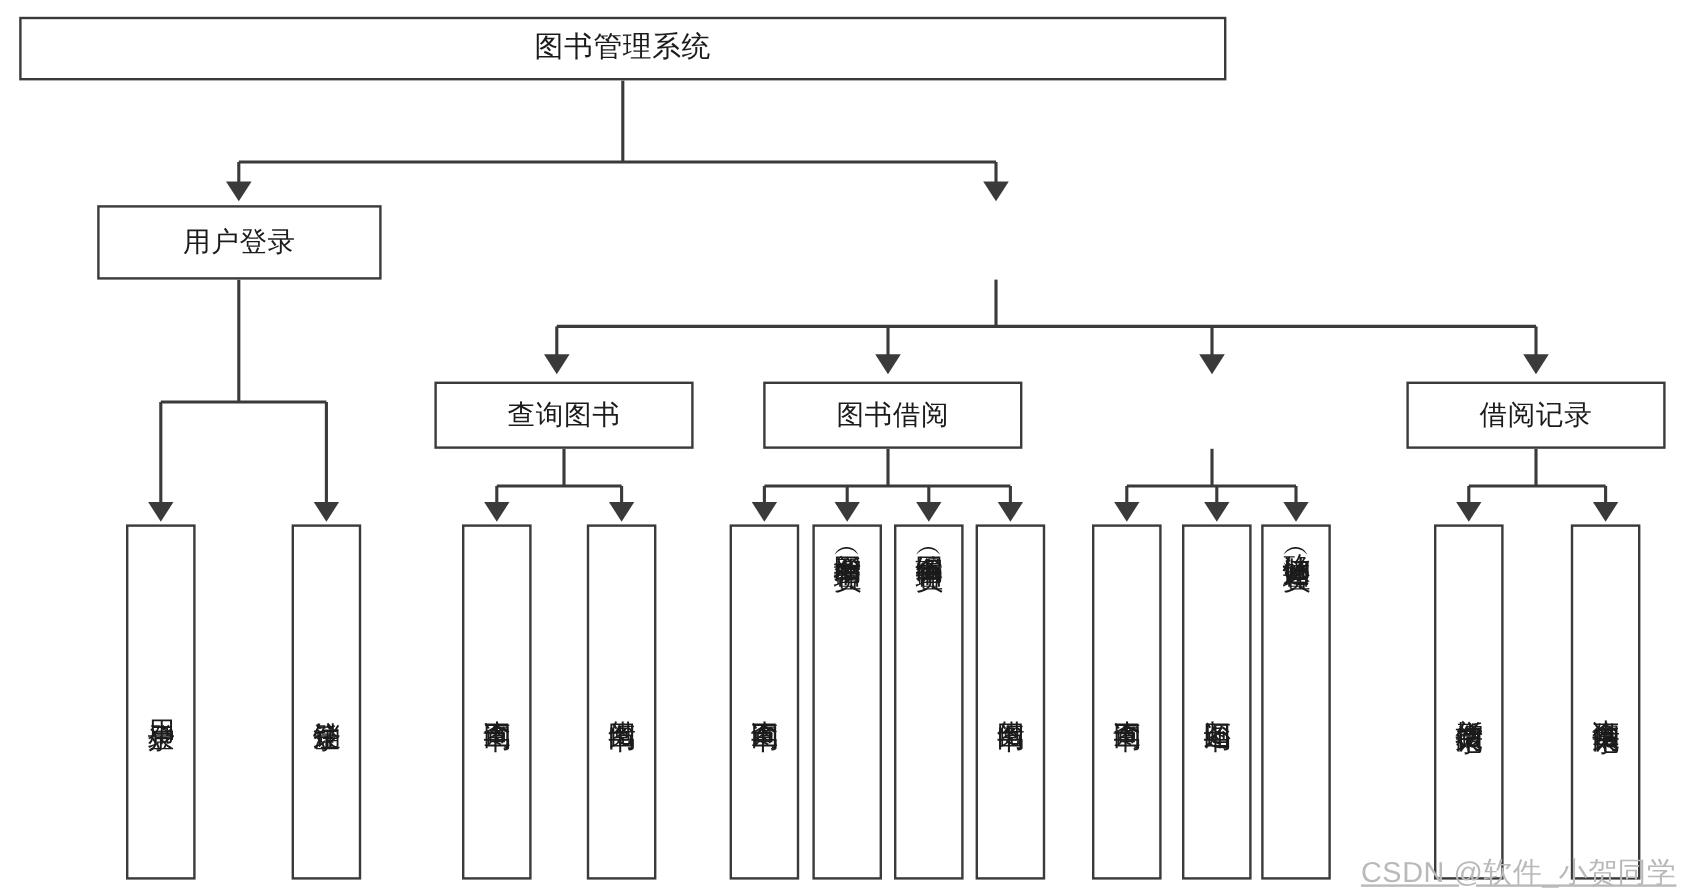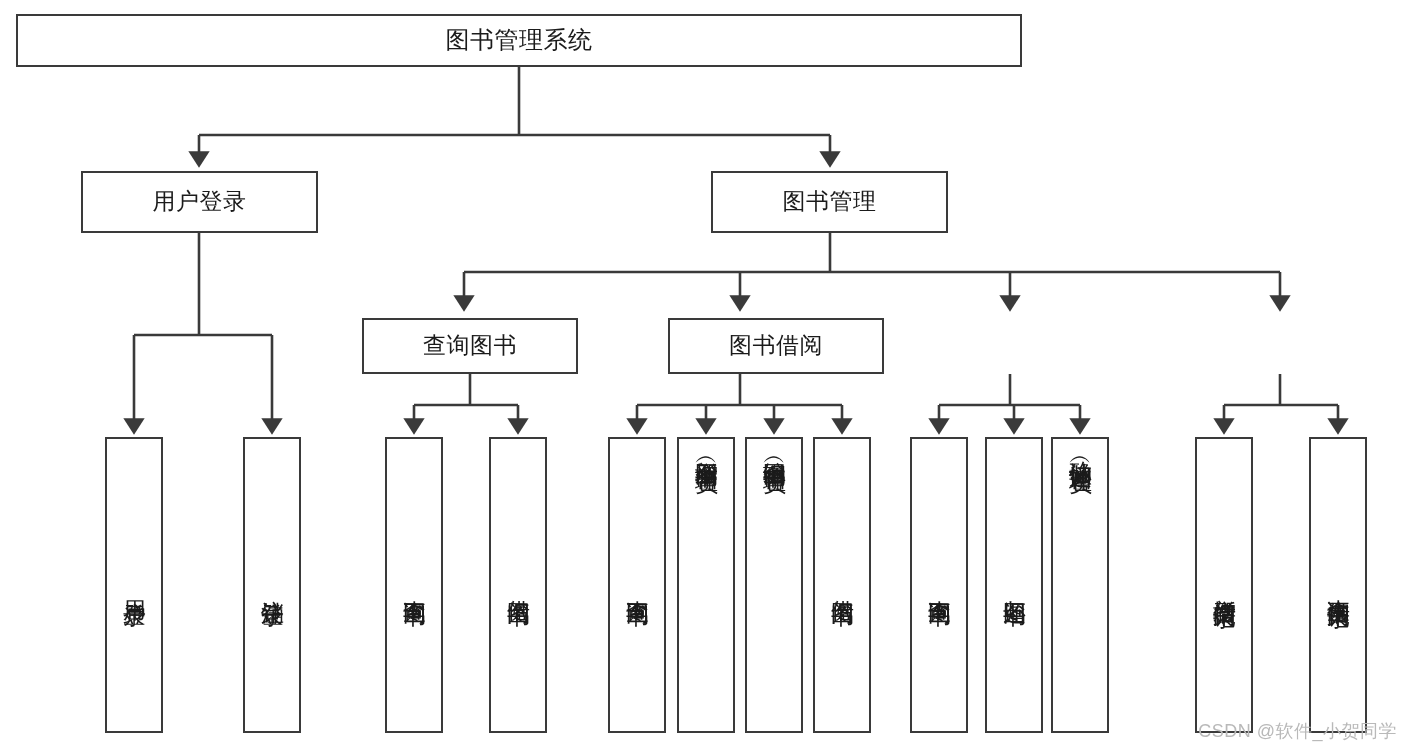--- a/index.html
+++ b/index.html
@@ -64,25 +64,26 @@
     white-space: nowrap;
   }
   .node.vertical.centered {
     align-items: center;
     padding-top: 0;
   }
   #watermark {
     position: absolute;
     right: 8px;
     bottom: 4px;
-    font-size: 18px;
+    font-size: 24px;
     color: #b9b9b9;
     letter-spacing: 0.5px;
     white-space: nowrap;
     font-family: "Liberation Sans", "DejaVu Sans", sans-serif;
+    text-decoration: underline;
   }
 </style>
 </head>
 <body>
 
 <div id="diagram-root">
 
   <svg id="edge-layer" viewBox="0 0 1405 747" width="1405" height="747" xmlns="http://www.w3.org/2000/svg">
     <defs>
       <marker id="arrowhead" markerWidth="9" markerHeight="9" refX="3.4" refY="4.5" orient="auto" markerUnits="strokeWidth">
@@ -133,29 +134,29 @@
     </g>
   </svg>
 
   <div class="node horizontal root" style="left:16px; top:14px; width:1006px; height:53px;">
     <span class="node-label">图书管理系统</span>
   </div>
 
   <div class="node horizontal" style="left:81px; top:171px; width:237px; height:62px;">
     <span class="node-label">用户登录</span>
   </div>
-  <div class="node horizontal" style="left:711px; top:171px; width:237px; height:62px;">
-    <span class="node-label">图书管理</span>
-  </div>
 
   <div class="node horizontal" style="left:362px; top:318px; width:216px; height:56px;">
     <span class="node-label">查询图书</span>
   </div>
-  <div class="node horizontal" style="left:668px; top:318px; width:216px; height:56px;">
+  <div class="node horizontal" style="left:636px; top:318px; width:216px; height:56px;">
     <span class="node-label">图书借阅</span>
+  </div>
+  <div class="node horizontal" style="left:1172px; top:318px; width:216px; height:56px;">
+    <span class="node-label">借阅记录</span>
   </div>
 
   <div class="node vertical centered" style="left:105px; top:437px; width:58px; height:296px;">
     <span class="node-label">用户登录</span>
   </div>
   <div class="node vertical centered" style="left:243px; top:437px; width:58px; height:296px;">
     <span class="node-label">注销登录</span>
   </div>
 
   <div class="node vertical centered" style="left:385px; top:437px; width:58px; height:296px;">

